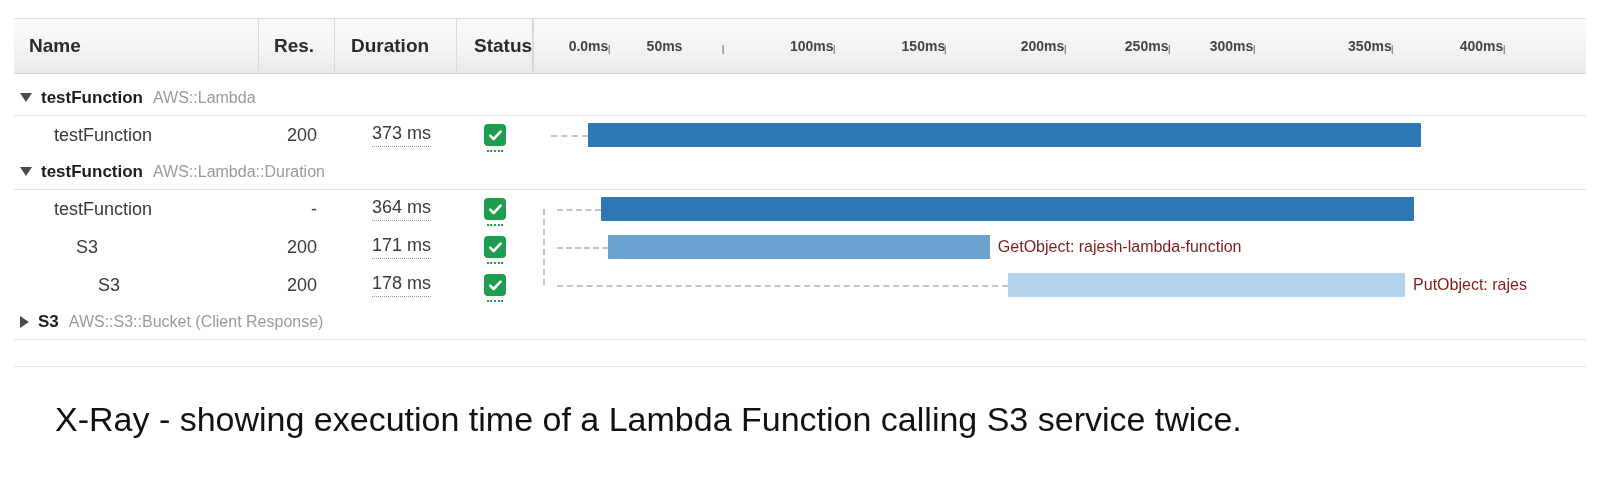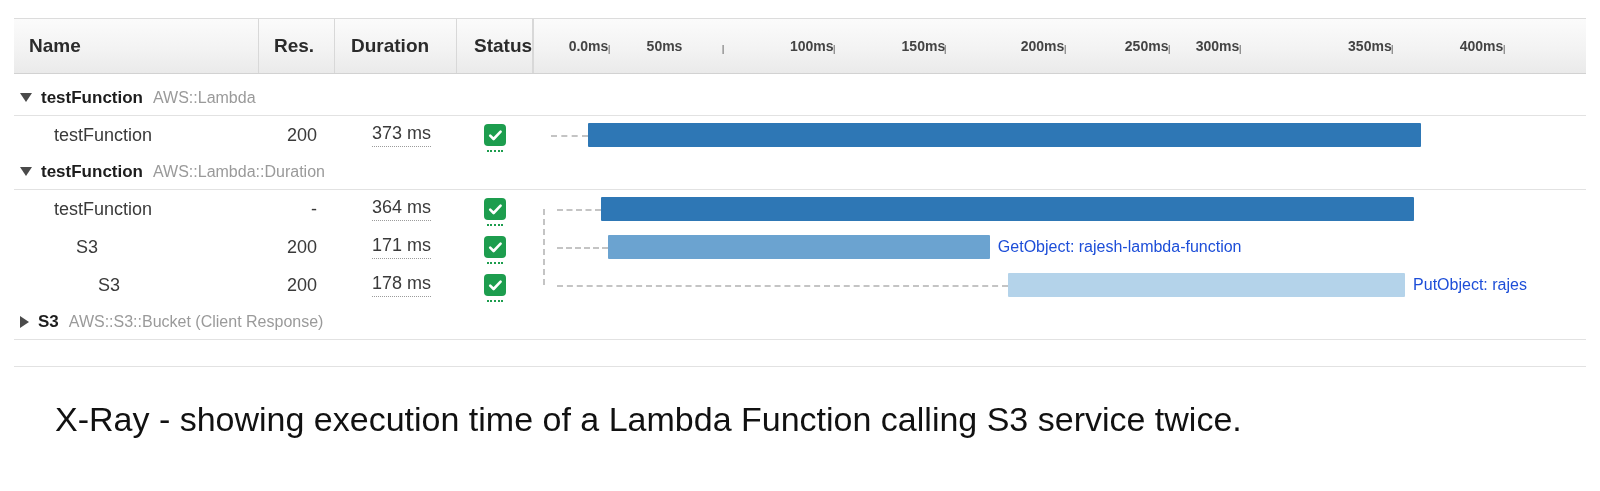--- a/index.html
+++ b/index.html
@@ -188,21 +188,21 @@
     top: 50%;
     transform: translateY(-50%);
     height: 24px;
     border-radius: 1px;
   }
   .bar-label {
     position: absolute;
     top: 50%;
     transform: translateY(-50%);
     font-size: 16px;
-    color: #1d4ed8;
+    color: #7f1d1d;
     white-space: nowrap;
   }
   .lead {
     position: absolute;
     top: 50%;
     border-top: 2px dashed #c4c4c4;
     height: 0;
   }
   .vline {
     position: absolute;
@@ -263,21 +263,21 @@
           <div class="tick-mark"></div>
         </div>
         <div class="tick" style="left: 509px;">
           <div class="tick-label">200ms</div>
           <div class="tick-mark"></div>
         </div>
         <div class="tick" style="left: 613.125px;">
           <div class="tick-label">250ms</div>
           <div class="tick-mark"></div>
         </div>
-        <div class="tick" style="left: 684px;">
+        <div class="tick" style="left: 698px;">
           <div class="tick-label">300ms</div>
           <div class="tick-mark"></div>
         </div>
         <div class="tick" style="left: 836.375px;">
           <div class="tick-label">350ms</div>
           <div class="tick-mark"></div>
         </div>
         <div class="tick" style="left: 948px;">
           <div class="tick-label">400ms</div>
           <div class="tick-mark"></div>

